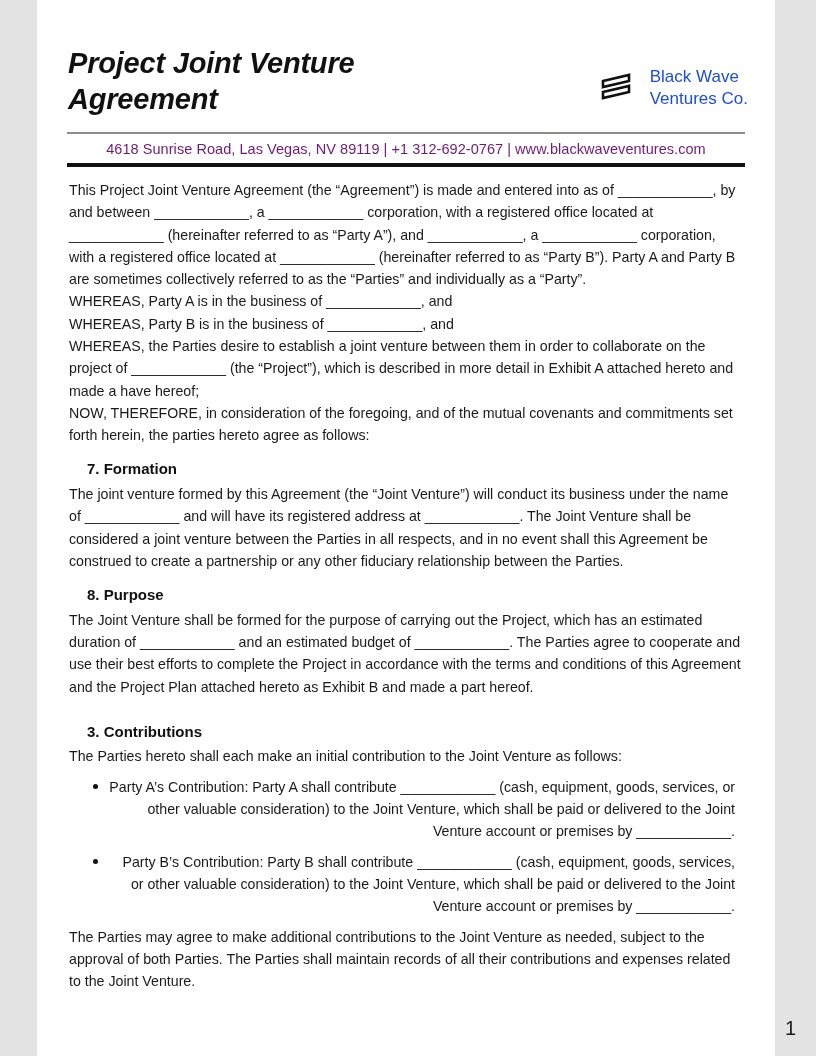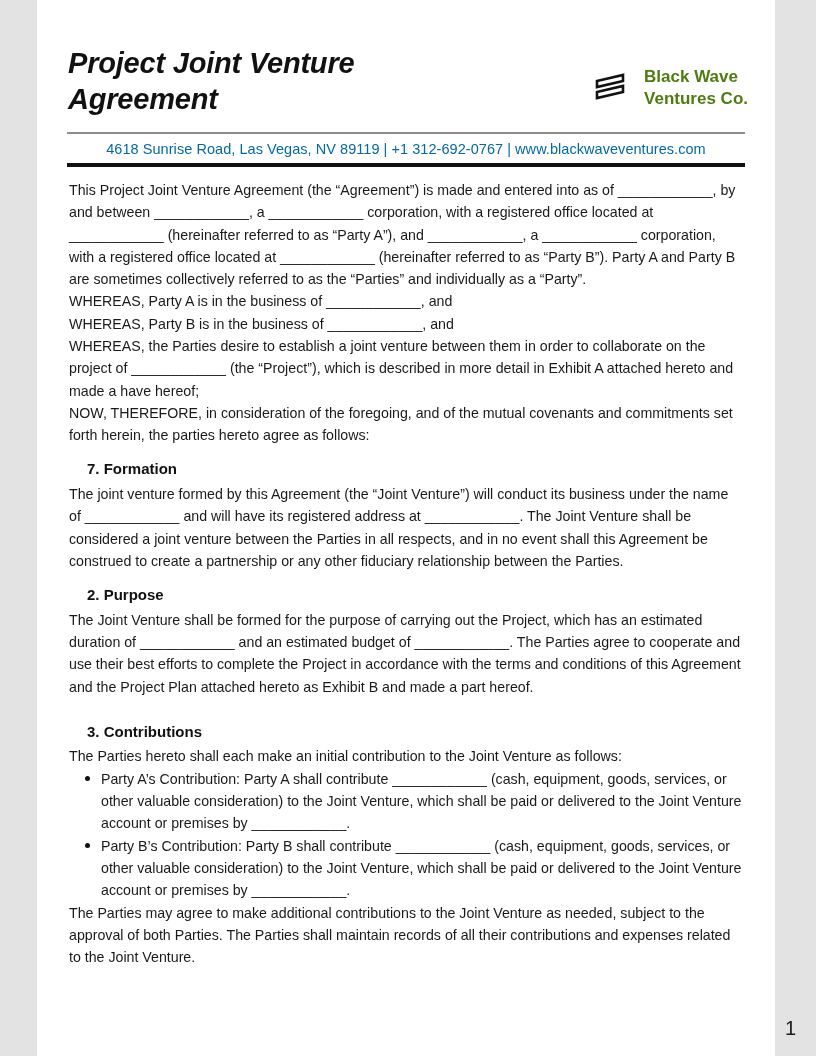--- a/index.html
+++ b/index.html
@@ -51,35 +51,35 @@
     padding-top: 20px;
     padding-right: 5px;
   }
   .brand-mark {
     width: 40px;
     height: 40px;
     flex: 0 0 auto;
   }
   .brand-name {
     font-size: 17px;
-    font-weight: bold;
+    font-weight: normal;
     line-height: 1.3;
-    color: #4d7c0f;
+    color: #1d4ed8;
     white-space: pre-line;
   }
 
   .rule-thin {
     margin: 14px 8px 0 8px;
     height: 2px;
     background: #8c8c8c;
   }
   .address-line {
     text-align: center;
     font-size: 14.5px;
-    color: #0369a1;
+    color: #701a75;
     padding: 7px 8px 6px 8px;
     letter-spacing: 0.05px;
   }
   .rule-thick {
     margin: 0 8px 0 8px;
     height: 4px;
     background: #111111;
   }
 
   
@@ -104,21 +104,22 @@
     margin-top: 22px;
   }
   .bullets {
     list-style: none;
     margin: 0;
     padding: 0;
   }
   .bullets li {
     position: relative;
     padding-left: 32px;
-    margin: 0;
+    margin: 8px;
+    text-align: right;
   }
   .bullets li .dot {
     position: absolute;
     left: 16px;
     top: 8px;
     width: 5px;
     height: 5px;
     border-radius: 50%;
     background: #111111;
   }
@@ -163,21 +164,21 @@
 
       <p class="para">This Project Joint Venture Agreement (the “Agreement”) is made and entered into as of ____________, by and between ____________, a ____________ corporation, with a registered office located at ____________ (hereinafter referred to as “Party A”), and ____________, a ____________ corporation, with a registered office located at ____________ (hereinafter referred to as “Party B”). Party A and Party B are sometimes collectively referred to as the “Parties” and individually as a “Party”.</p>
       <p class="para">WHEREAS, Party A is in the business of ____________, and</p>
       <p class="para">WHEREAS, Party B is in the business of ____________, and</p>
       <p class="para">WHEREAS, the Parties desire to establish a joint venture between them in order to collaborate on the project of ____________ (the “Project”), which is described in more detail in Exhibit A attached hereto and made a have hereof;</p>
       <p class="para">NOW, THEREFORE, in consideration of the foregoing, and of the mutual covenants and commitments set forth herein, the parties hereto agree as follows:</p>
 
       <h2 class="sec-heading">7. Formation</h2>
       <p class="para">The joint venture formed by this Agreement (the “Joint Venture”) will conduct its business under the name of ____________ and will have its registered address at ____________. The Joint Venture shall be considered a joint venture between the Parties in all respects, and in no event shall this Agreement be construed to create a partnership or any other fiduciary relationship between the Parties.</p>
 
-      <h2 class="sec-heading">2. Purpose</h2>
+      <h2 class="sec-heading">8. Purpose</h2>
       <p class="para">The Joint Venture shall be formed for the purpose of carrying out the Project, which has an estimated duration of ____________ and an estimated budget of ____________. The Parties agree to cooperate and use their best efforts to complete the Project in accordance with the terms and conditions of this Agreement and the Project Plan attached hereto as Exhibit B and made a part hereof.</p>
 
       <h2 class="sec-heading tight">3. Contributions</h2>
       <p class="para">The Parties hereto shall each make an initial contribution to the Joint Venture as follows:</p>
 
       <ul class="bullets">
         <li>
           <span class="dot"></span>
           <span>Party A’s Contribution: Party A shall contribute ____________ (cash, equipment, goods, services, or other valuable consideration) to the Joint Venture, which shall be paid or delivered to the Joint Venture account or premises by ____________.</span>
         </li>

